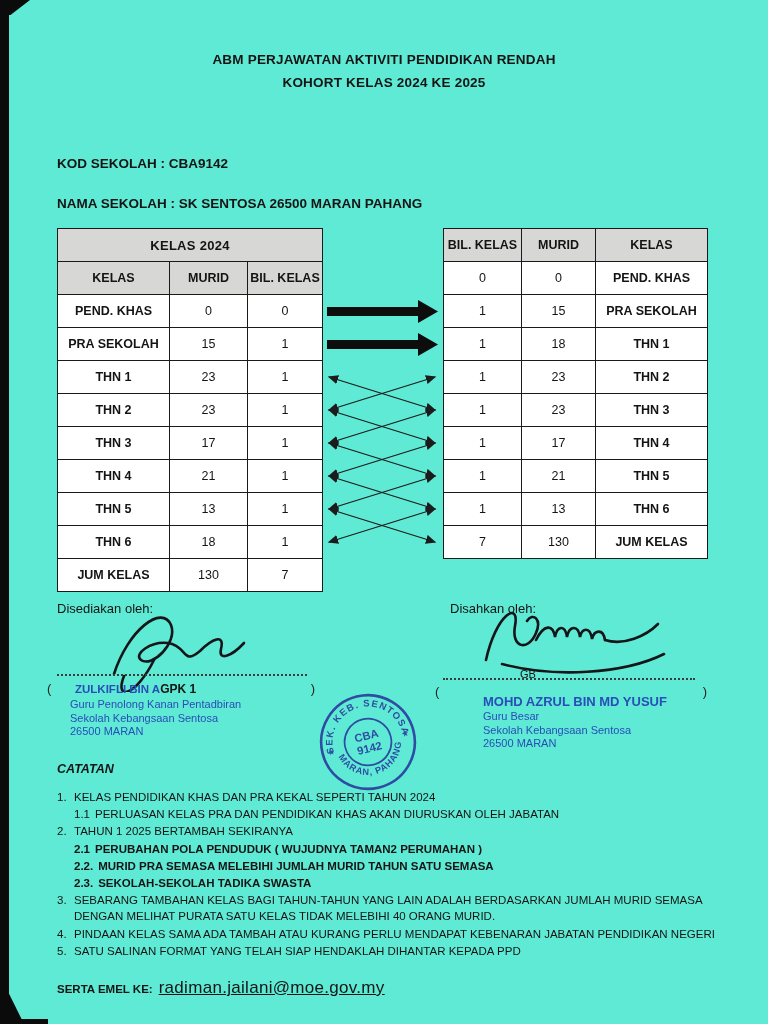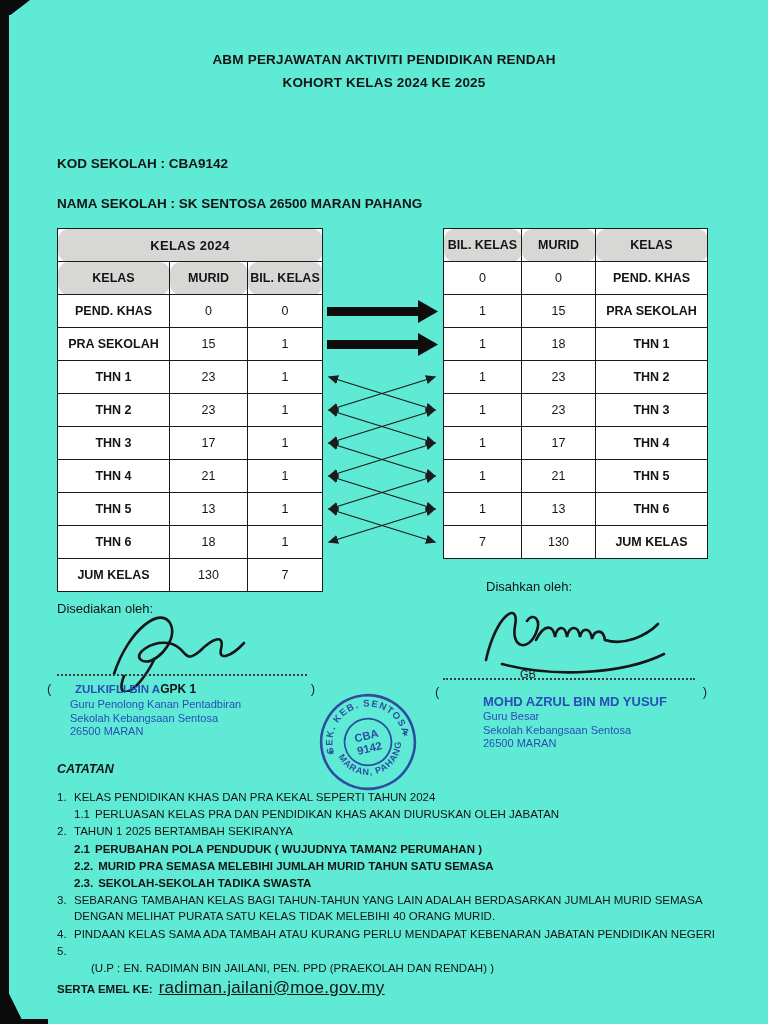--- a/index.html
+++ b/index.html
@@ -20,21 +20,21 @@
   .edge-bottom { left:0; bottom:0; width:48px; height:5px; background:#0b0b0b; }
 
   .title-block { left:0; top:48px; width:768px; text-align:center; font-weight:700; font-size:13.5px; line-height:23px; letter-spacing:.2px; }
   .school-line { left:57px; font-weight:700; font-size:13.5px; }
 
   table.ktable { border-collapse: collapse; table-layout: fixed; background:#fff; }
   table.ktable th, table.ktable td {
     border: 1.7px solid #1a1a1a; text-align:center; vertical-align:middle;
     height: 33px; font-size: 12.5px; padding: 0 2px;
   }
-  table.ktable th { background:#d7d7d5; font-weight:700;border-radius:11px; }
+  table.ktable th { background:#d7d7d5; font-weight:700; }
   table.ktable th.ttitle { font-size:13px; letter-spacing:.3px; }
   table.ktable td { font-weight:400; }
   table.ktable td.b { font-weight:700; }
 
   .sig-label { font-size:13px; }
   .dotline { border-bottom: 2px dotted #3c3c3c; height:0; }
   .paren-row { display:flex; justify-content:space-between; font-size:13px; color:#222; }
   .org-lines { font-size:11px; line-height:13.5px; font-weight:700; }
 
   .stamp { left:316px; top:690px; width:104px; height:104px; transform: rotate(-14deg); opacity:.92; }
@@ -235,21 +235,21 @@
   </div>
   <div class="abs" style="left:75px; top:682px; font-size:11.5px;">
     <span class="blue b">ZULKIFLI BIN A</span><span class="b" style="font-size:12px;">GPK 1</span>
   </div>
   <div class="abs org-lines blue" style="left:70px; top:698px; font-weight:400;">
     <div>Guru Penolong Kanan Pentadbiran</div>
     <div>Sekolah Kebangsaan Sentosa</div>
     <div>26500 MARAN</div>
   </div>
 
-  <div class="abs sig-label" style="left:450px; top:579px;margin-left:36px;">Disahkan oleh:</div>
+  <div class="abs sig-label" style="left:450px; top:601px;">Disahkan oleh:</div>
   <svg class="abs" style="left:468px; top:586px;" width="235" height="105" viewBox="0 0 235 105">
     <g stroke="#15151a" stroke-width="2.6" fill="none" stroke-linecap="round">
       <path d="M 18 74 C 28 28, 52 14, 47 40 C 43 62, 60 66, 68 47 C 74 33, 65 26, 59 35"></path>
       <path d="M 68 54 C 76 38, 85 38, 87 51 C 89 40, 97 38, 99 51 C 101 40, 110 38, 112 51 C 114 42, 122 40, 124 53 C 126 44, 135 42, 137 54"></path>
       <path d="M 137 54 C 156 60, 178 50, 190 38"></path>
       <path d="M 34 78 C 86 92, 156 88, 196 68"></path>
     </g>
   </svg>
   <div class="abs" style="left:520px; top:668px; font-size:11px;">GB</div>
   <div class="abs dotline" style="left:443px; top:678px; width:252px;"></div>
@@ -315,24 +315,21 @@
         <div class="cat-item">
           <span class="num">3.</span>
           <span>SEBARANG TAMBAHAN KELAS BAGI TAHUN-TAHUN YANG LAIN ADALAH BERDASARKAN JUMLAH MURID SEMASA DENGAN MELIHAT PURATA SATU KELAS TIDAK MELEBIHI 40 ORANG MURID.</span>
         </div>
         <div class="cat-item">
           <span class="num">4.</span>
           <span>PINDAAN KELAS SAMA ADA TAMBAH ATAU KURANG PERLU MENDAPAT KEBENARAN JABATAN PENDIDIKAN NEGERI</span>
         </div>
         <div class="cat-item">
           <span class="num">5.</span>
-        </div>
-        <div class="cat-item ind">
-          <span class="num"></span>
-          <span>(U.P :  EN. RADIMAN BIN JAILANI, PEN. PPD (PRAEKOLAH DAN RENDAH) )</span>
+          <span>SATU SALINAN FORMAT YANG TELAH SIAP HENDAKLAH DIHANTAR KEPADA PPD</span>
         </div>
       </div>
   </div>
 
   <div class="abs footer-row">
     <span class="footer-label">SERTA EMEL KE:</span>
     <span class="footer-email">radiman.jailani@moe.gov.my</span>
   </div>
 
 </div>

